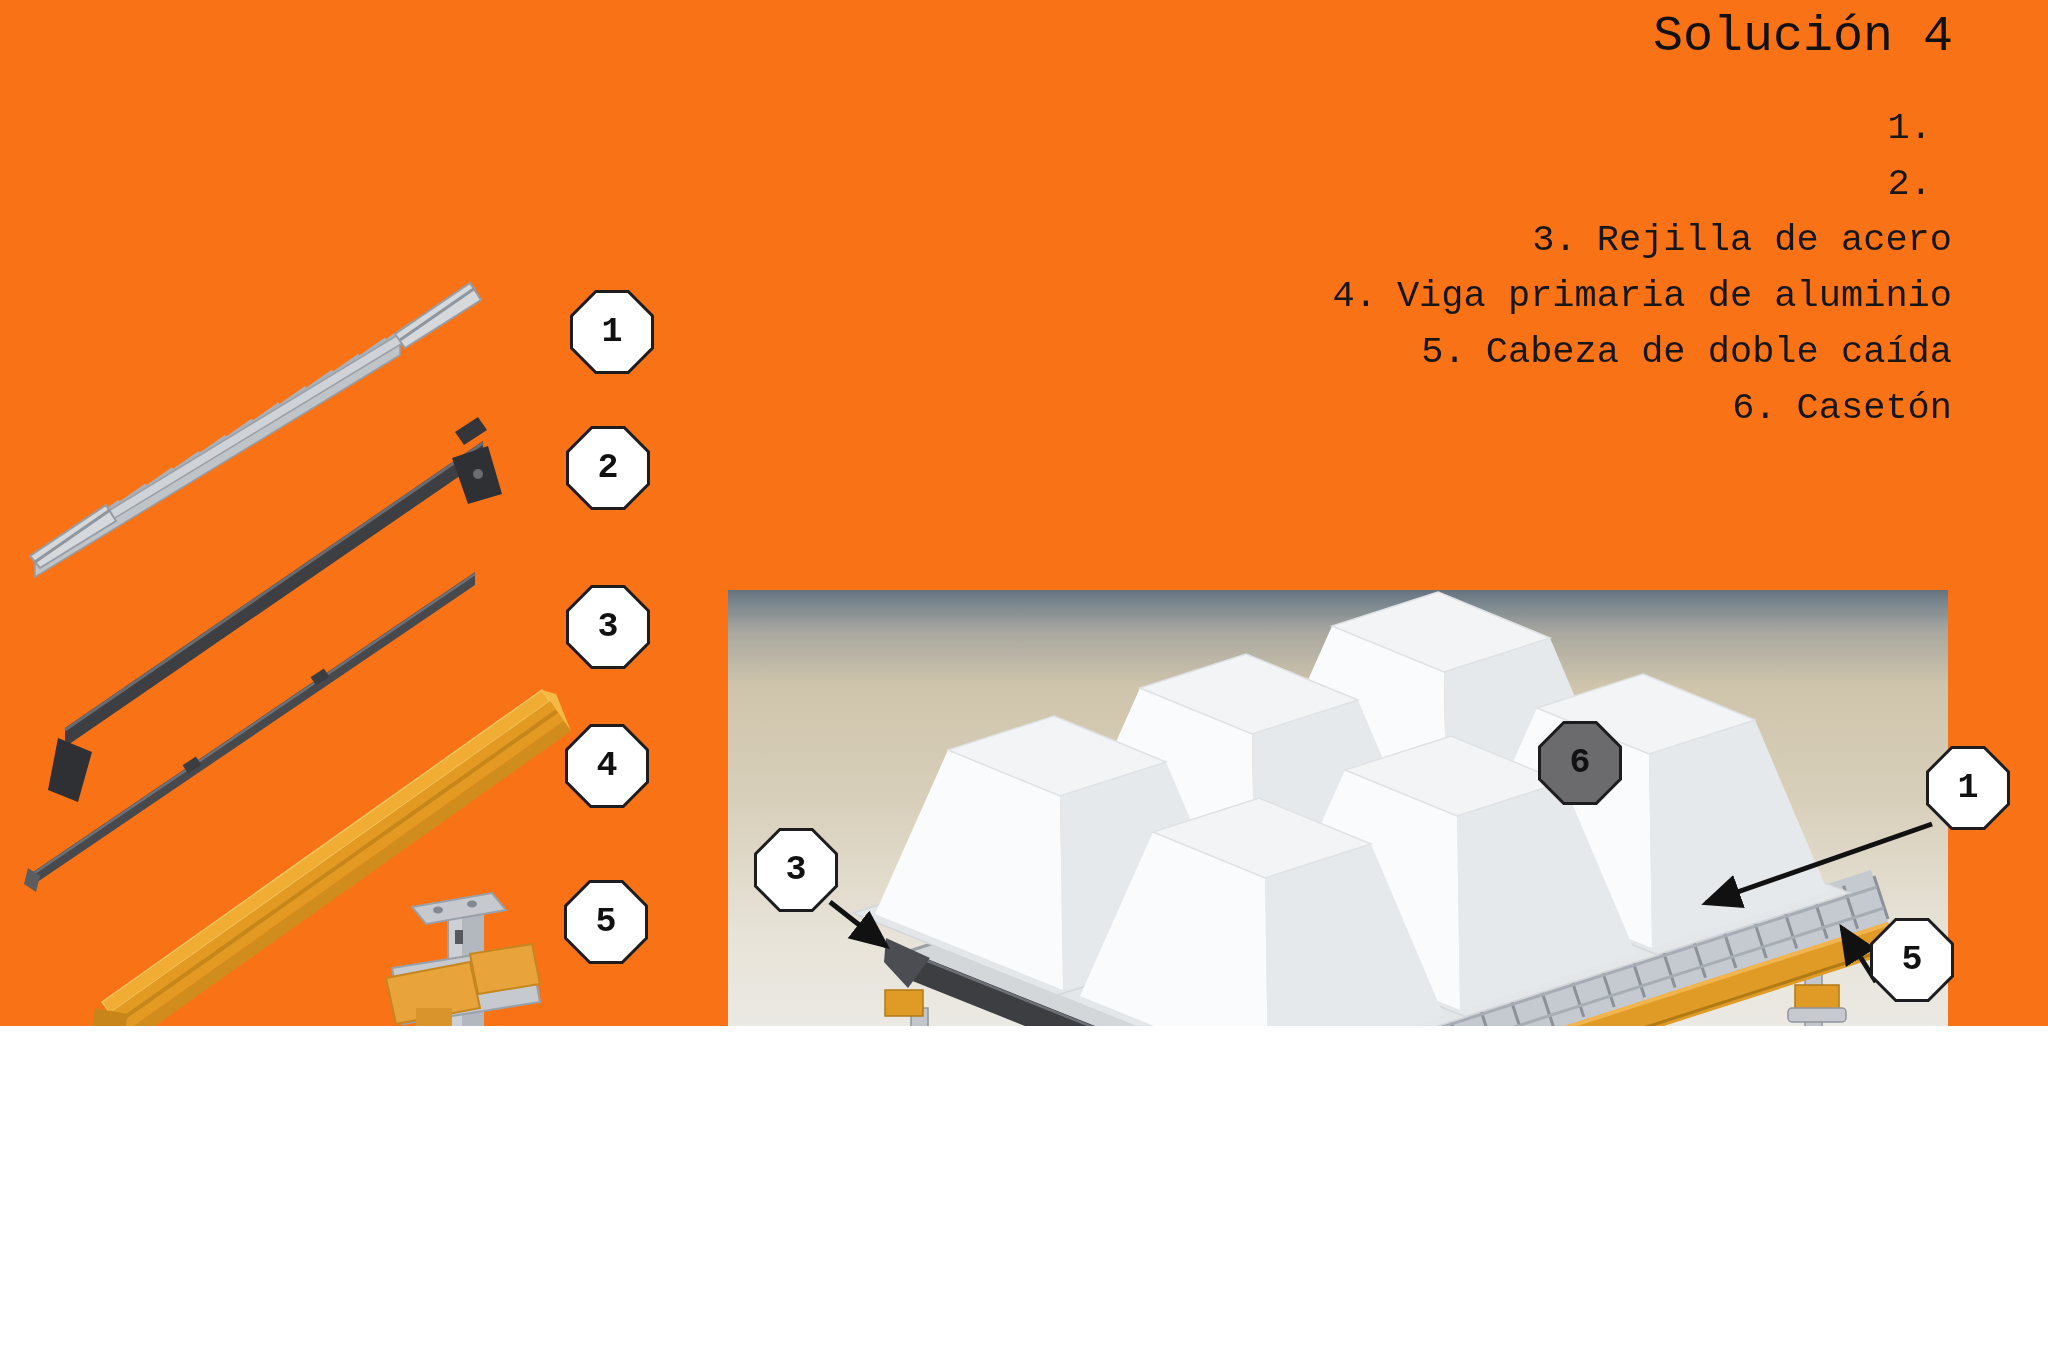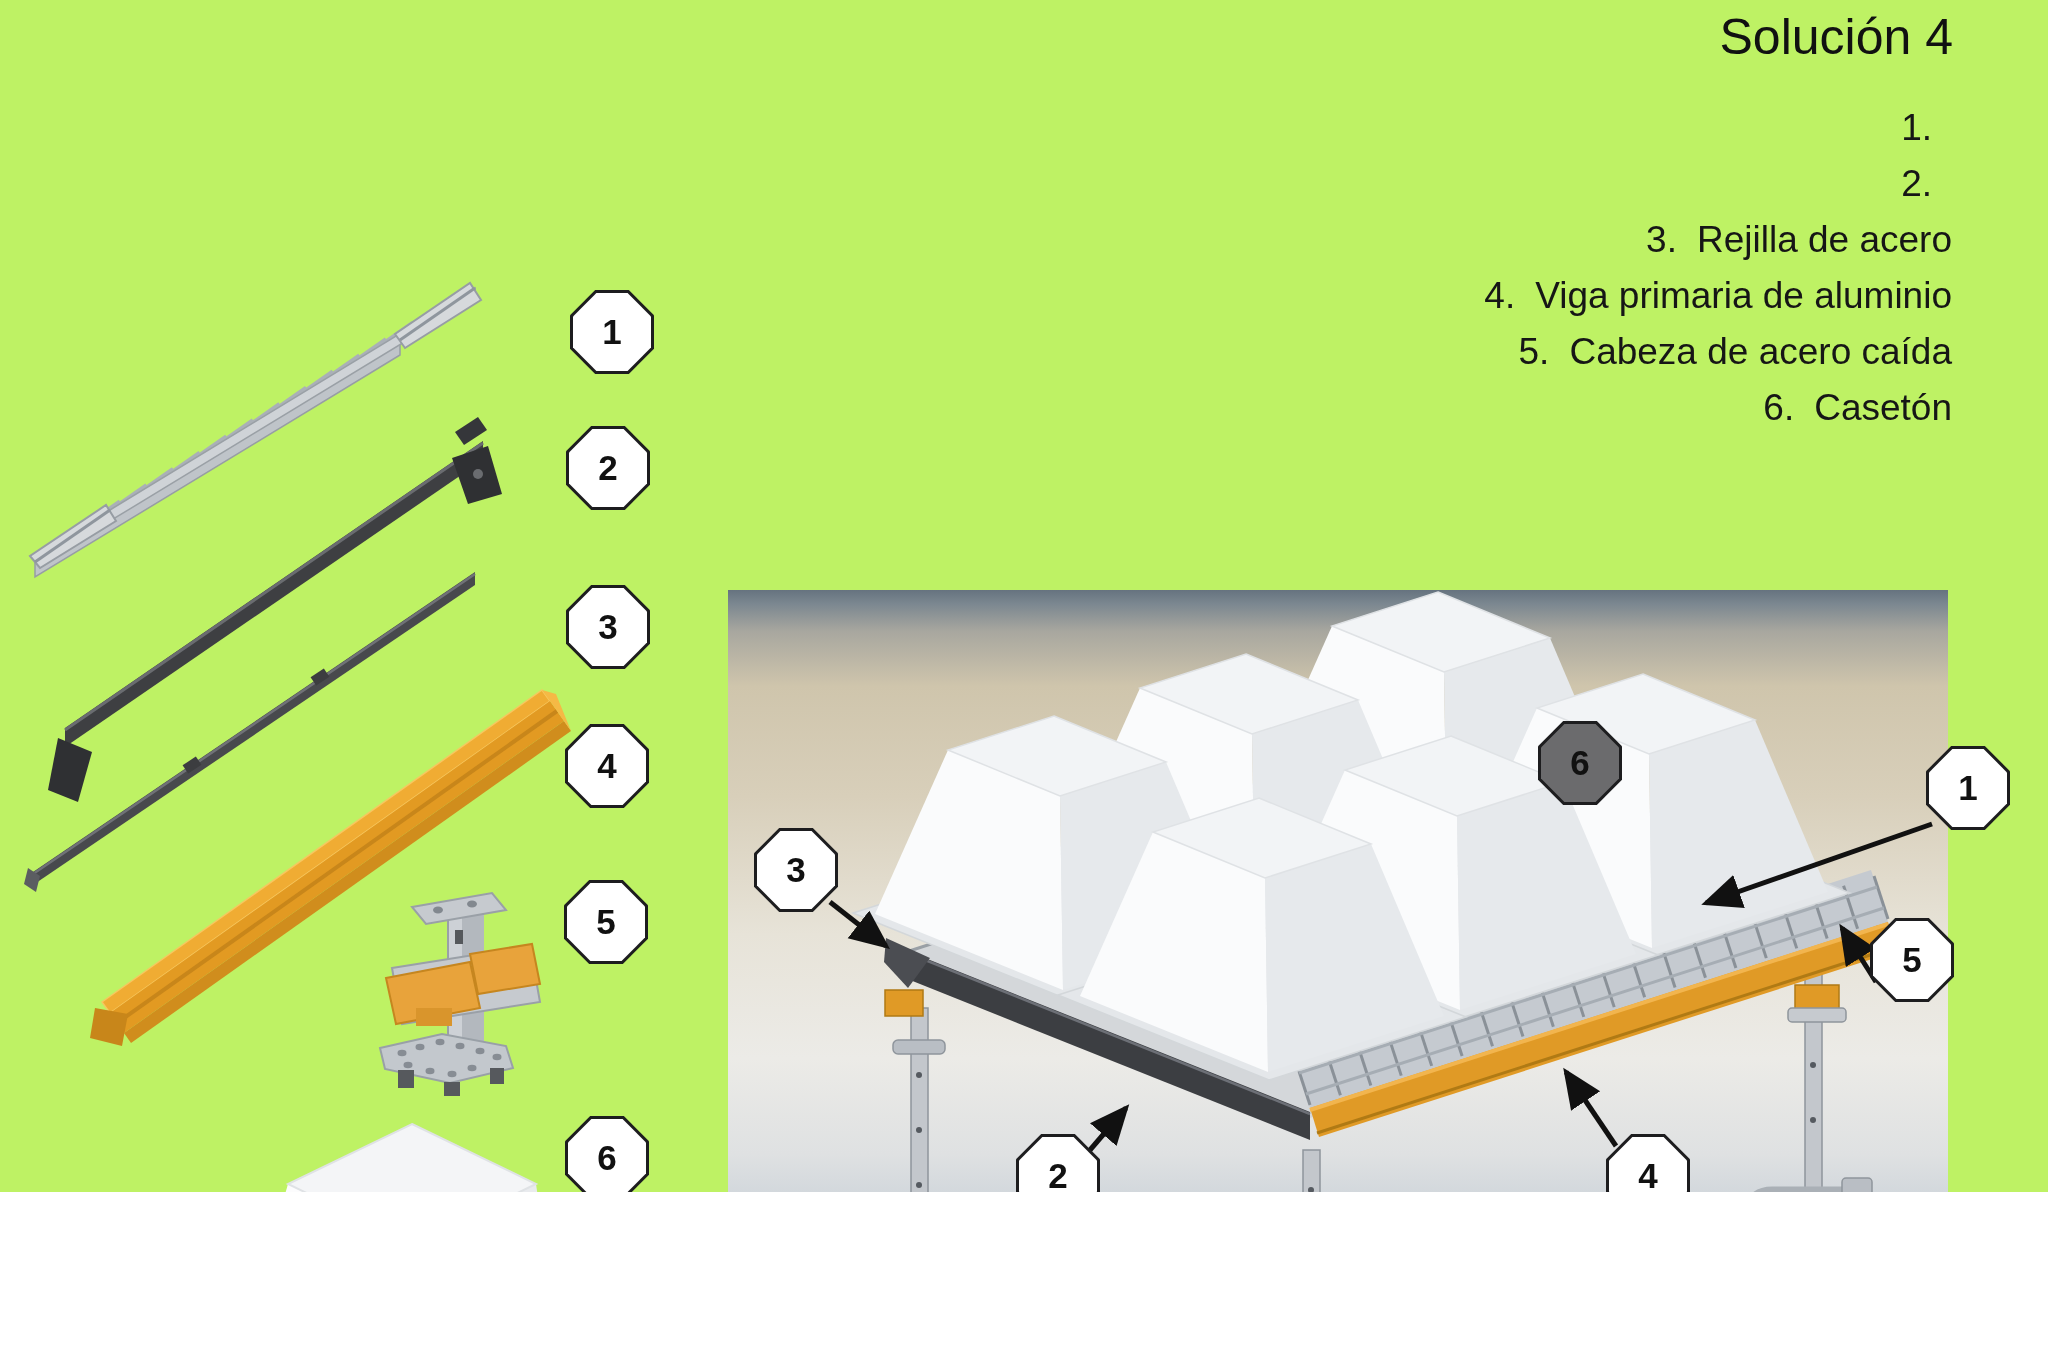--- a/index.html
+++ b/index.html
@@ -1,17 +1,17 @@
 <!DOCTYPE html>
 <html><head>
 <meta charset="utf-8">
 <style>
   html,body{margin:0;padding:0;background:#ffffff;}
-  .page{position:relative;width:2048px;height:1192px;background:#bef264;overflow:hidden;
-        font-family:Liberation Sans, sans-serif;color:#1a1a1a;}
+  .page{position:relative;width:2048px;height:1026px;background:#f97316;overflow:hidden;
+        font-family:Liberation Mono, monospace;color:#1a1a1a;}
   .art{position:absolute;left:0;top:0;width:2048px;height:1366px;}
 
   .page-title{position:absolute;top:8px;right:95px;font-size:50px;font-weight:400;
               letter-spacing:0px;color:#111;white-space:nowrap;}
 
   .legend{position:absolute;top:100px;right:96px;text-align:right;}
   .legend-line{display:flex;justify-content:flex-end;align-items:baseline;
                font-size:37px;line-height:56px;white-space:nowrap;color:#161616;}
   .legend-line .num{margin-right:20px;}
 
@@ -260,21 +260,21 @@
     <div class="legend-line">
       <span class="num">3.</span>
       <span class="txt">Rejilla de acero</span>
     </div>
     <div class="legend-line">
       <span class="num">4.</span>
       <span class="txt">Viga primaria de aluminio</span>
     </div>
     <div class="legend-line">
       <span class="num">5.</span>
-      <span class="txt">Cabeza de acero caída</span>
+      <span class="txt">Cabeza de doble caída</span>
     </div>
     <div class="legend-line">
       <span class="num">6.</span>
       <span class="txt">Casetón</span>
     </div>
   </div>
 
   <div class="badge" style="left:570px;top:290px">
     <div class="oct-outer"></div>
     <div class="oct-inner">1</div>

